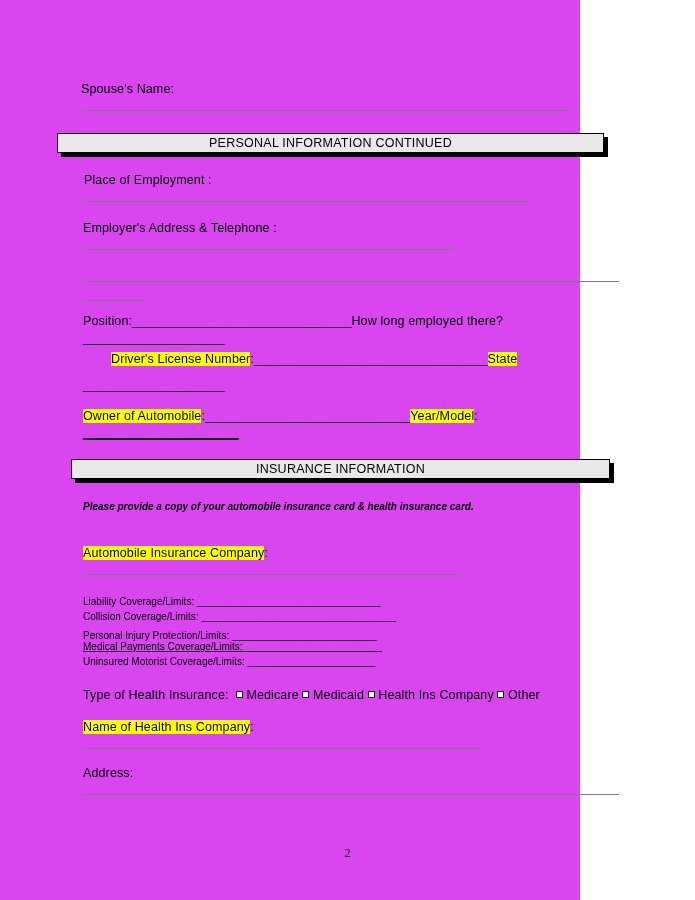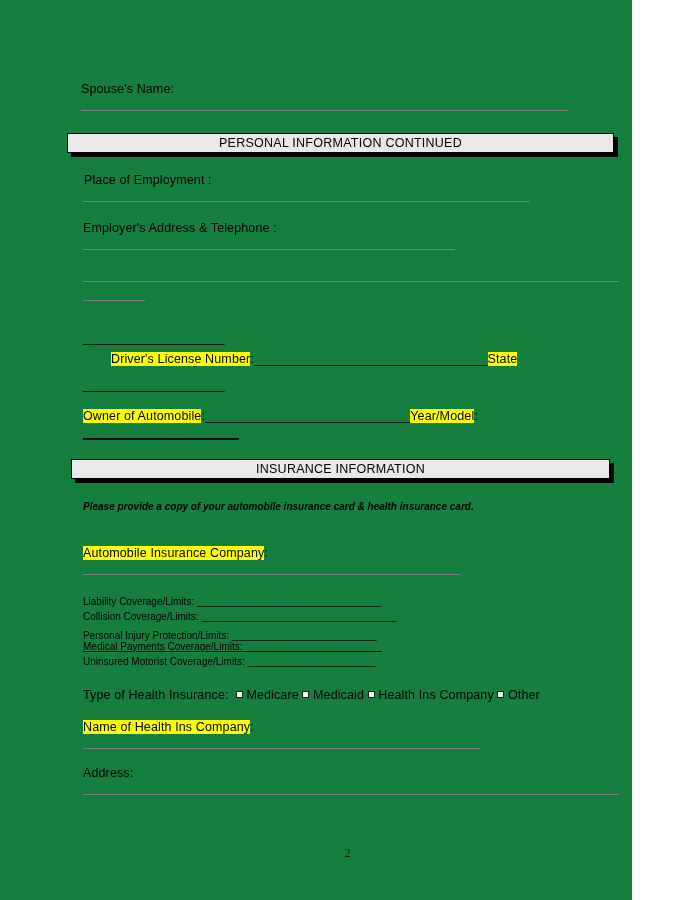--- a/index.html
+++ b/index.html
@@ -12,23 +12,23 @@
     height: 900px;
     position: relative;
     font-family: "Liberation Sans", sans-serif;
     color: #000000;
     overflow: hidden;
   }
 
   .page {
     position: absolute;
     left: 0; top: 0;
-    width: 632px;
+    width: 580px;
     height: 900px;
-    background: #15803d;
+    background: #d946ef;
   }
 
   
   .tx {
     position: absolute;
     font-size: 12.5px;
     line-height: 15px;
     white-space: pre;
     letter-spacing: 0.01em;
   }
@@ -106,32 +106,33 @@
   }
 </style>
 </head>
 <body>
 
 <div class="page">
 
   <div class="tx" style="left:81px; top:82px;">Spouse's Name:</div>
   <div class="rule" style="left:81px; top:110px; width:487px;"></div>
 
-  <div class="sec-bar" style="left:67px; top:133px; width:547px; height:20px;">
+  <div class="sec-bar" style="left:57px; top:133px; width:547px; height:20px;">
     <span>PERSONAL INFORMATION CONTINUED</span>
   </div>
 
   <div class="tx" style="left:84px; top:173px;">Place of Employment :</div>
   <div class="rule" style="left:83px; top:201px; width:447px;"></div>
 
   <div class="tx" style="left:83px; top:221px;">Employer's Address &amp; Telephone :</div>
   <div class="rule" style="left:83px; top:249px; width:372px;"></div>
   <div class="rule" style="left:83px; top:281px; width:536px;"></div>
   <div class="rule" style="left:83px; top:300px; width:62px;"></div>
 
+  <div class="tx" style="left:83px; top:314px;"><span class="inline-seg">Position:</span><span class="inline-seg">_______________________________</span><span class="inline-seg">How long employed there?</span></div>
   <div class="tx" style="left:83px; top:331px;">____________________</div>
 
   <div class="tx" style="left:83px; top:352px;padding-left:28px;"><span class="inline-seg hl">Driver's License Number</span><span class="inline-seg">:</span><span class="inline-seg">_________________________________</span><span class="inline-seg hl">State</span></div>
   <div class="tx" style="left:83px; top:378px;">____________________</div>
 
   <div class="tx" style="left:83px; top:409px;"><span class="inline-seg hl">Owner of Automobile</span><span class="inline-seg">:</span><span class="inline-seg">_____________________________</span><span class="inline-seg hl">Year/Model</span><span class="inline-seg">:</span></div>
   <div class="tx" style="left:83px; top:426px;text-decoration:underline;">______________________</div>
 
   <div class="sec-bar" style="left:71px; top:459px; width:539px; height:20px;">
     <span>INSURANCE INFORMATION</span>

